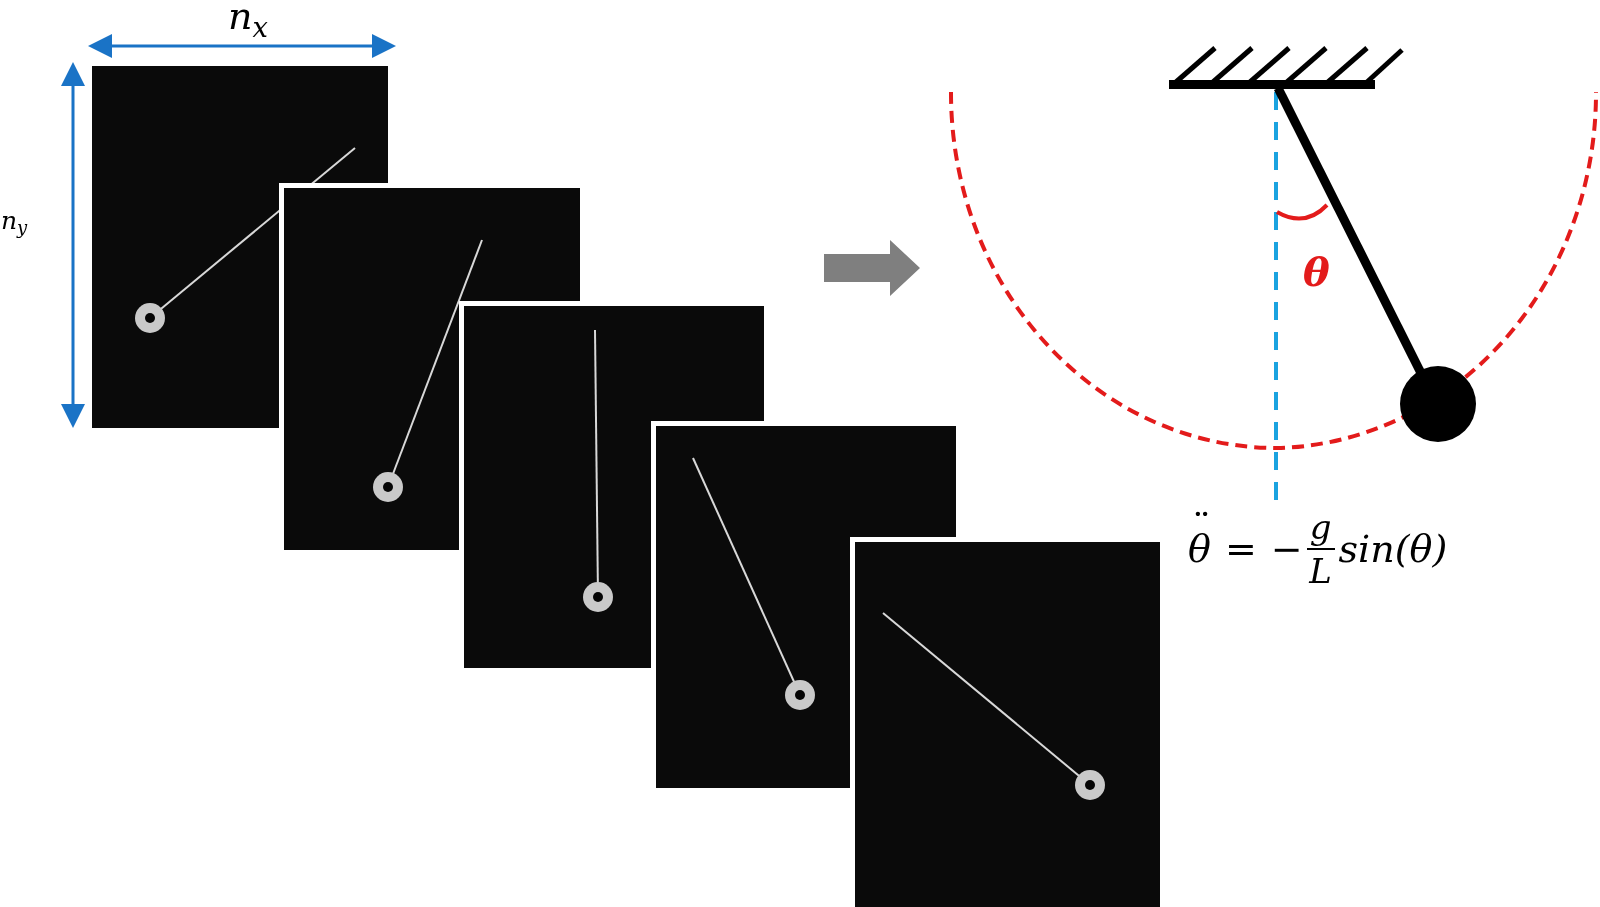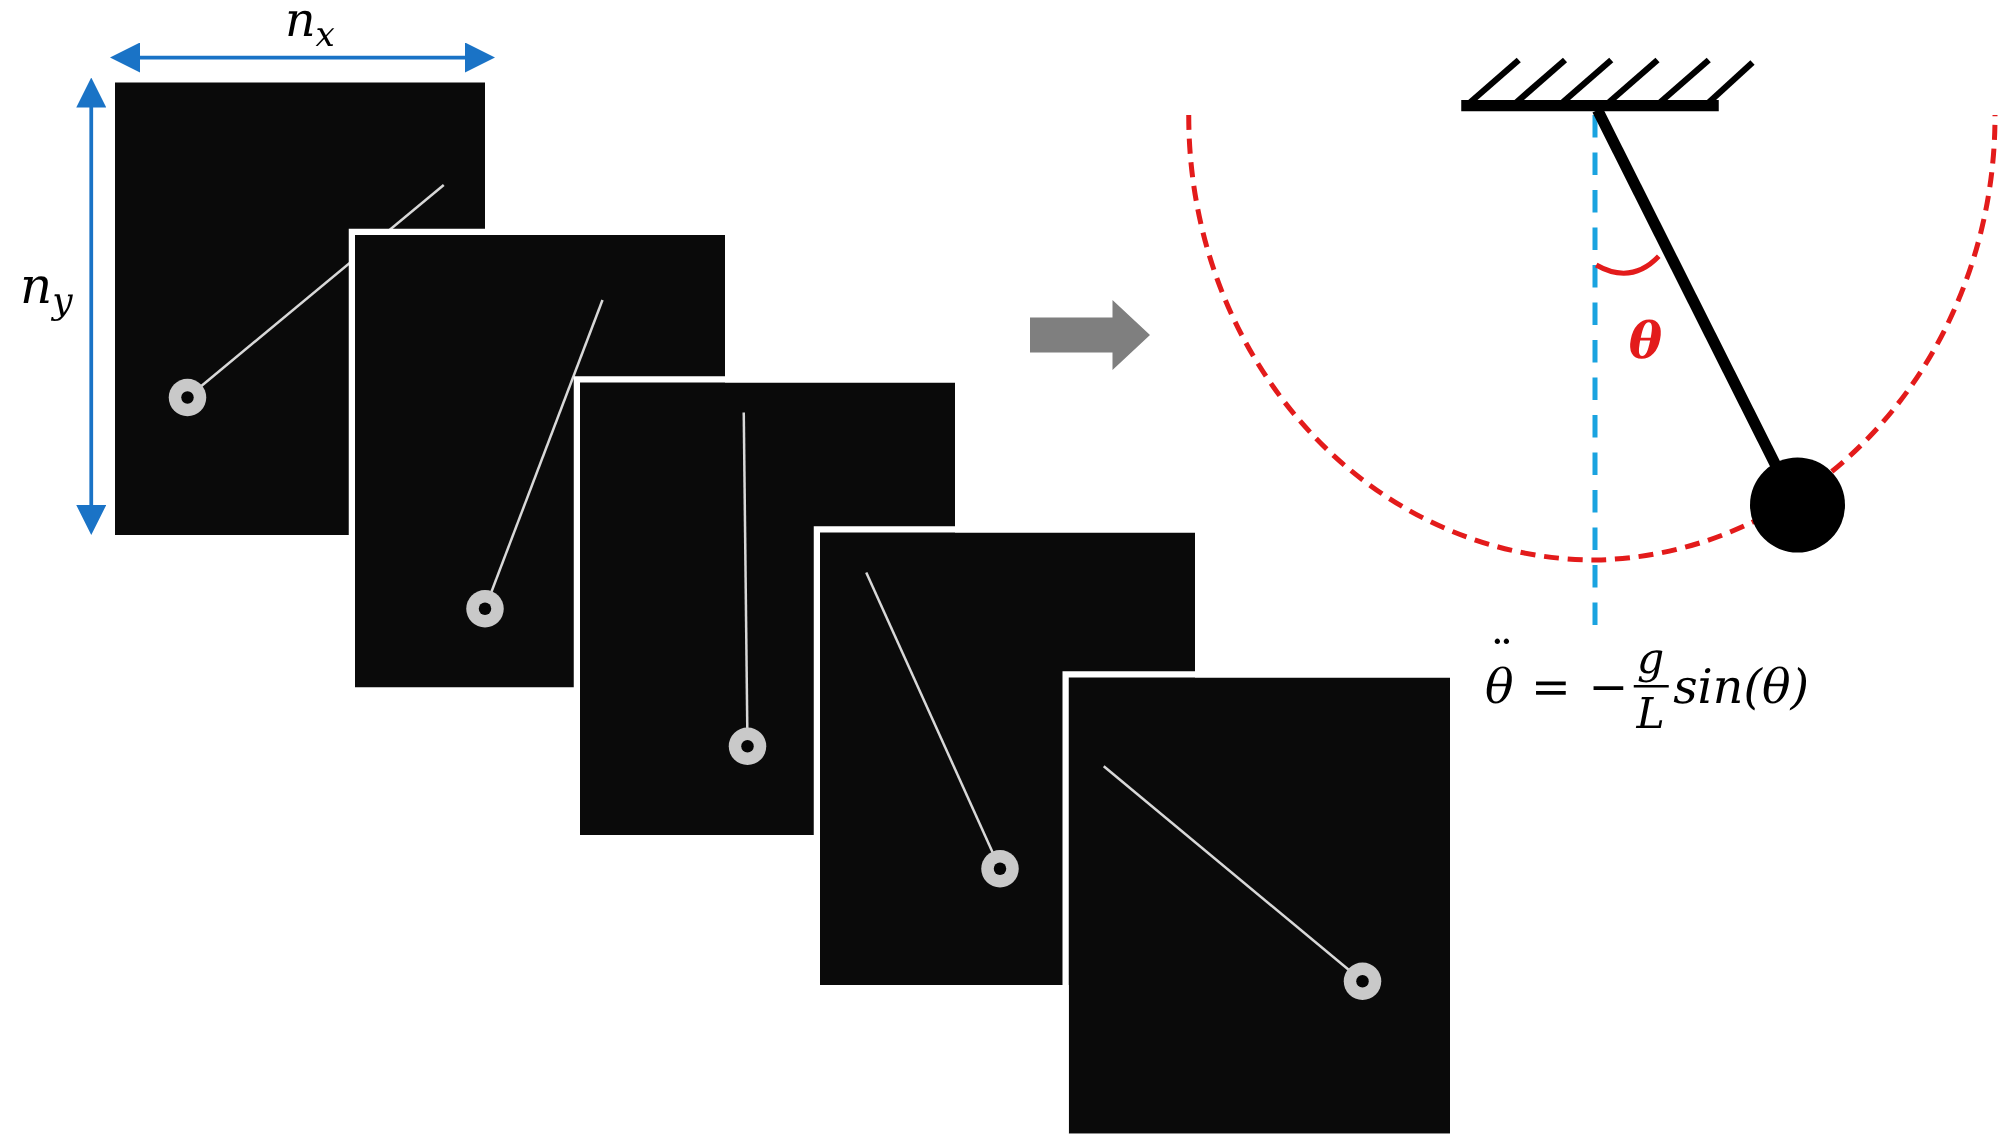--- a/index.html
+++ b/index.html
@@ -18,21 +18,21 @@
   .frac .bar { width:28px; height:2px; background:#000; margin:4px 0; }
   .ddot { position:relative; display:inline-block; }
   .ddot::before { content:"\00A8"; position:absolute; left:4px; top:-22px; font-style:normal; }
 </style>
 </head>
 <body>
 
 <div class="label" style="left:228px; top:-6px; font-size:38px;">
   <span>n</span><span class="sub">x</span>
 </div>
-<div class="label" style="left:16px; top:206px; font-size:40px;text-align:right;">
+<div class="label" style="left:1px; top:206px; font-size:25px;text-align:right;">
   <span>n</span><span class="sub">y</span>
 </div>
 
 <div id="frames">
     <div class="frame" style="left: 92px; top: 66px; width: 296px; height: 362px; z-index: 1;">
       <svg viewBox="0 0 296 362">
         <line x1="263" y1="82" x2="58" y2="252" stroke="#d8d8d8" stroke-width="2"></line>
         <circle cx="58" cy="252" r="15" fill="#c9c9c9"></circle>
         <circle cx="58" cy="252" r="5" fill="#050505"></circle>
       </svg>

